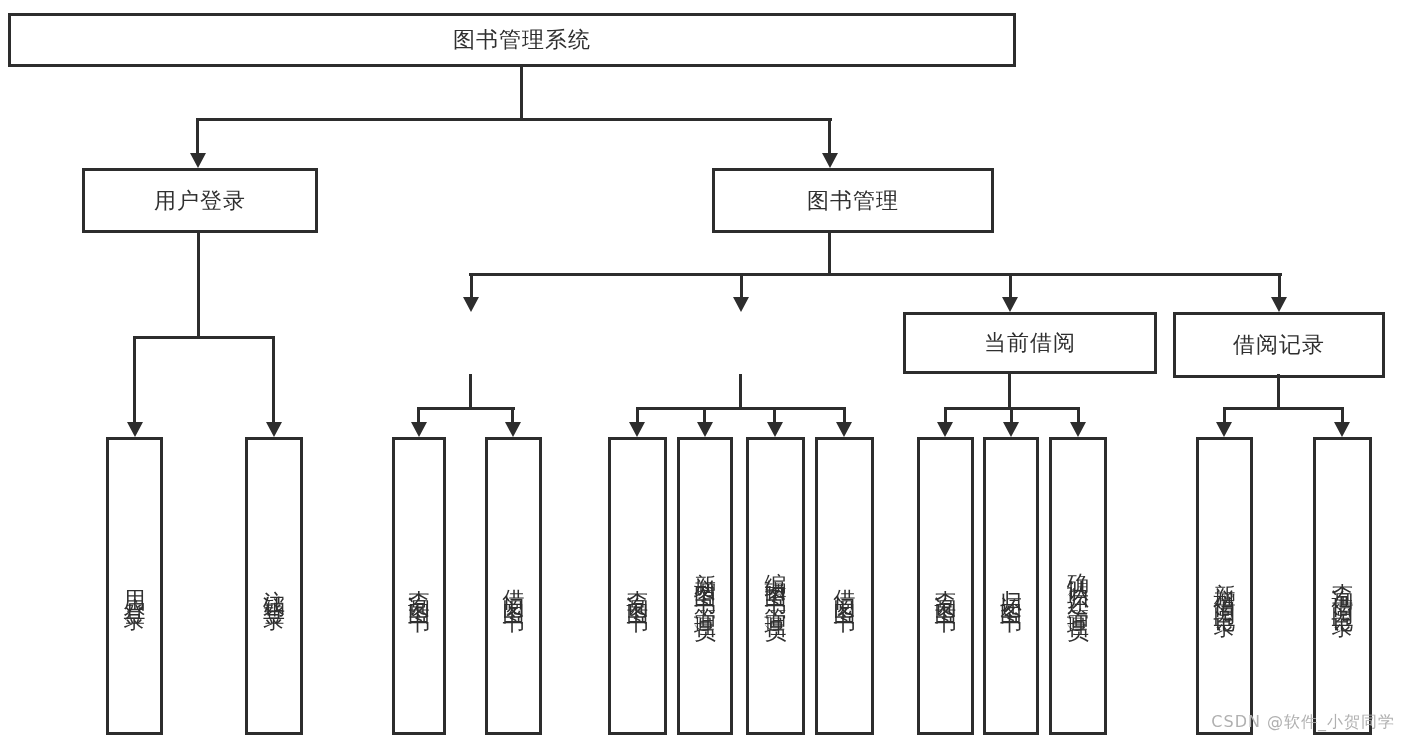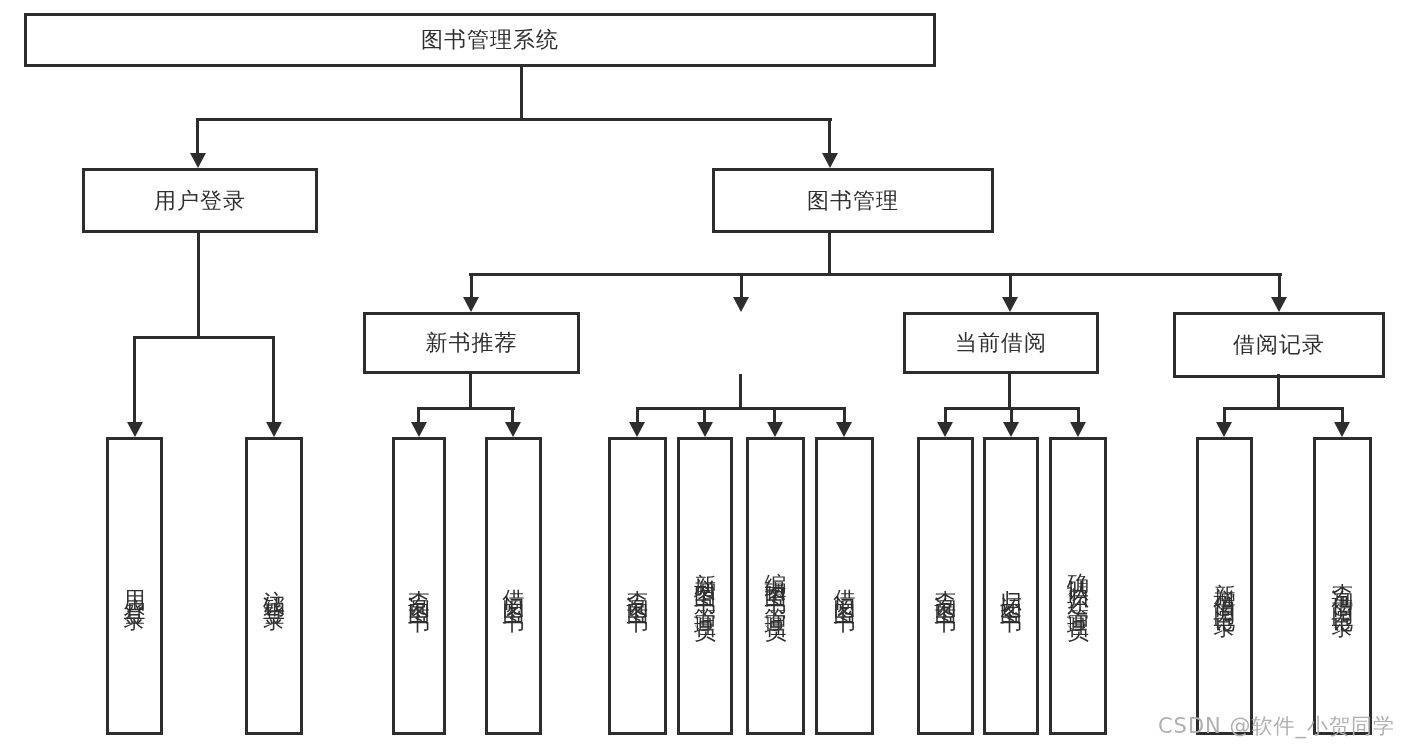--- a/index.html
+++ b/index.html
@@ -22,30 +22,30 @@
     font-size:22px;color:#2f2f2f;letter-spacing:7px;line-height:1;white-space:nowrap;
   }
   .vl{position:absolute;width:3px;background:#2d2d2d;}
   .hl{position:absolute;height:3px;background:#2d2d2d;}
   .ar{
     position:absolute;width:0;height:0;
     border-left:8px solid transparent;border-right:8px solid transparent;
     border-top:15px solid #2d2d2d;
   }
   .watermark{
-    position:absolute;top:712px;right:10px;font-size:21px;color:#b0b0b0;
+    position:absolute;top:712px;right:10px;font-size:16px;color:#b0b0b0;
     letter-spacing:1px;z-index:5;
   }
 </style>
 </head>
 <body>
 
 <div id="canvas">
 
-  <div class="hbox" style="left:24px;top:13px;width:912px;height:54px;padding-left:20px;">
+  <div class="hbox" style="left:8px;top:13px;width:1008px;height:54px;padding-left:20px;">
     <span>图书管理系统</span>
   </div>
 
   <div class="vl" style="left:520px;top:67px;height:54px;"></div>
   <div class="hl" style="left:196px;top:118px;width:636px;"></div>
   <div class="vl" style="left:196px;top:118px;height:37px;"></div>
   <div class="ar" style="left:190px;top:153px;"></div>
   <div class="vl" style="left:828px;top:118px;height:37px;"></div>
   <div class="ar" style="left:822px;top:153px;"></div>
 
@@ -67,24 +67,21 @@
   <div class="hl" style="left:469px;top:273px;width:813px;"></div>
   <div class="vl" style="left:470px;top:273px;height:27px;"></div>
   <div class="ar" style="left:463px;top:297px;"></div>
   <div class="vl" style="left:740px;top:273px;height:27px;"></div>
   <div class="ar" style="left:733px;top:297px;"></div>
   <div class="vl" style="left:1009px;top:273px;height:27px;"></div>
   <div class="ar" style="left:1002px;top:297px;"></div>
   <div class="vl" style="left:1278px;top:273px;height:27px;"></div>
   <div class="ar" style="left:1271px;top:297px;"></div>
 
-  <div class="hbox" style="left:363px;top:312px;width:217px;height:62px;">
-    <span>新书推荐</span>
-  </div>
-  <div class="hbox" style="left:903px;top:312px;width:196px;height:62px;">
+  <div class="hbox" style="left:903px;top:312px;width:254px;height:62px;">
     <span>当前借阅</span>
   </div>
   <div class="hbox" style="left:1173px;top:312px;width:212px;height:66px;">
     <span>借阅记录</span>
   </div>
 
   <div class="vl" style="left:469px;top:374px;height:36px;"></div>
   <div class="hl" style="left:417px;top:407px;width:98px;"></div>
   <div class="vl" style="left:417px;top:407px;height:17px;"></div>
   <div class="ar" style="left:411px;top:422px;"></div>

